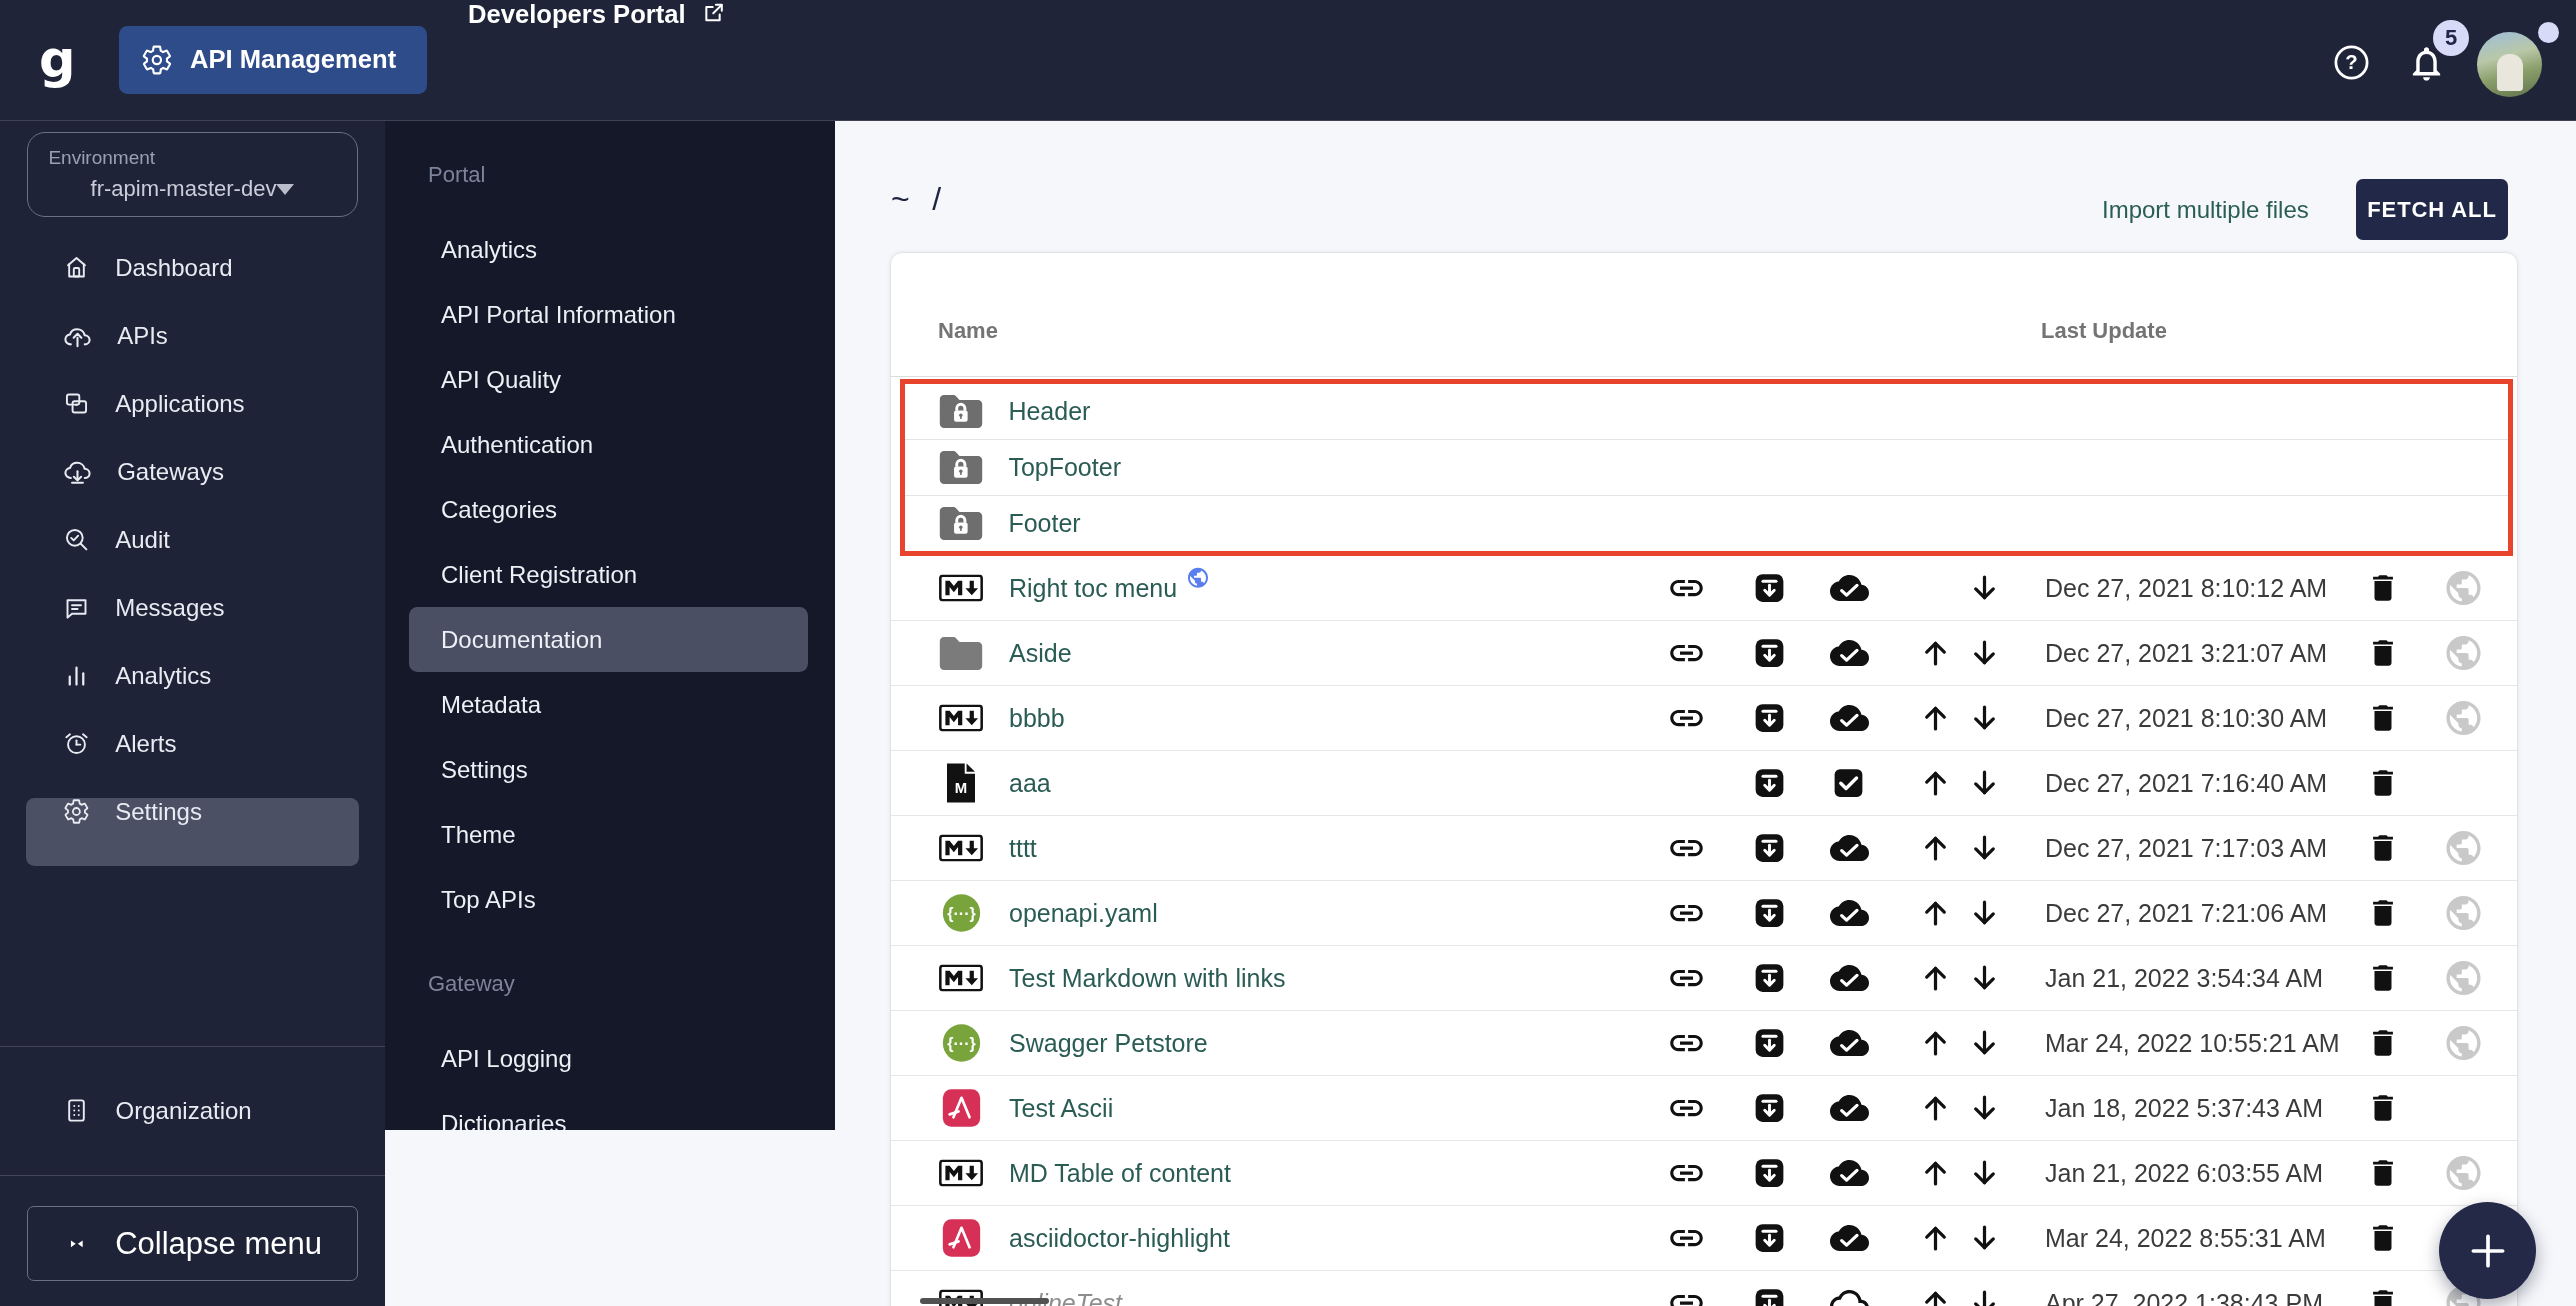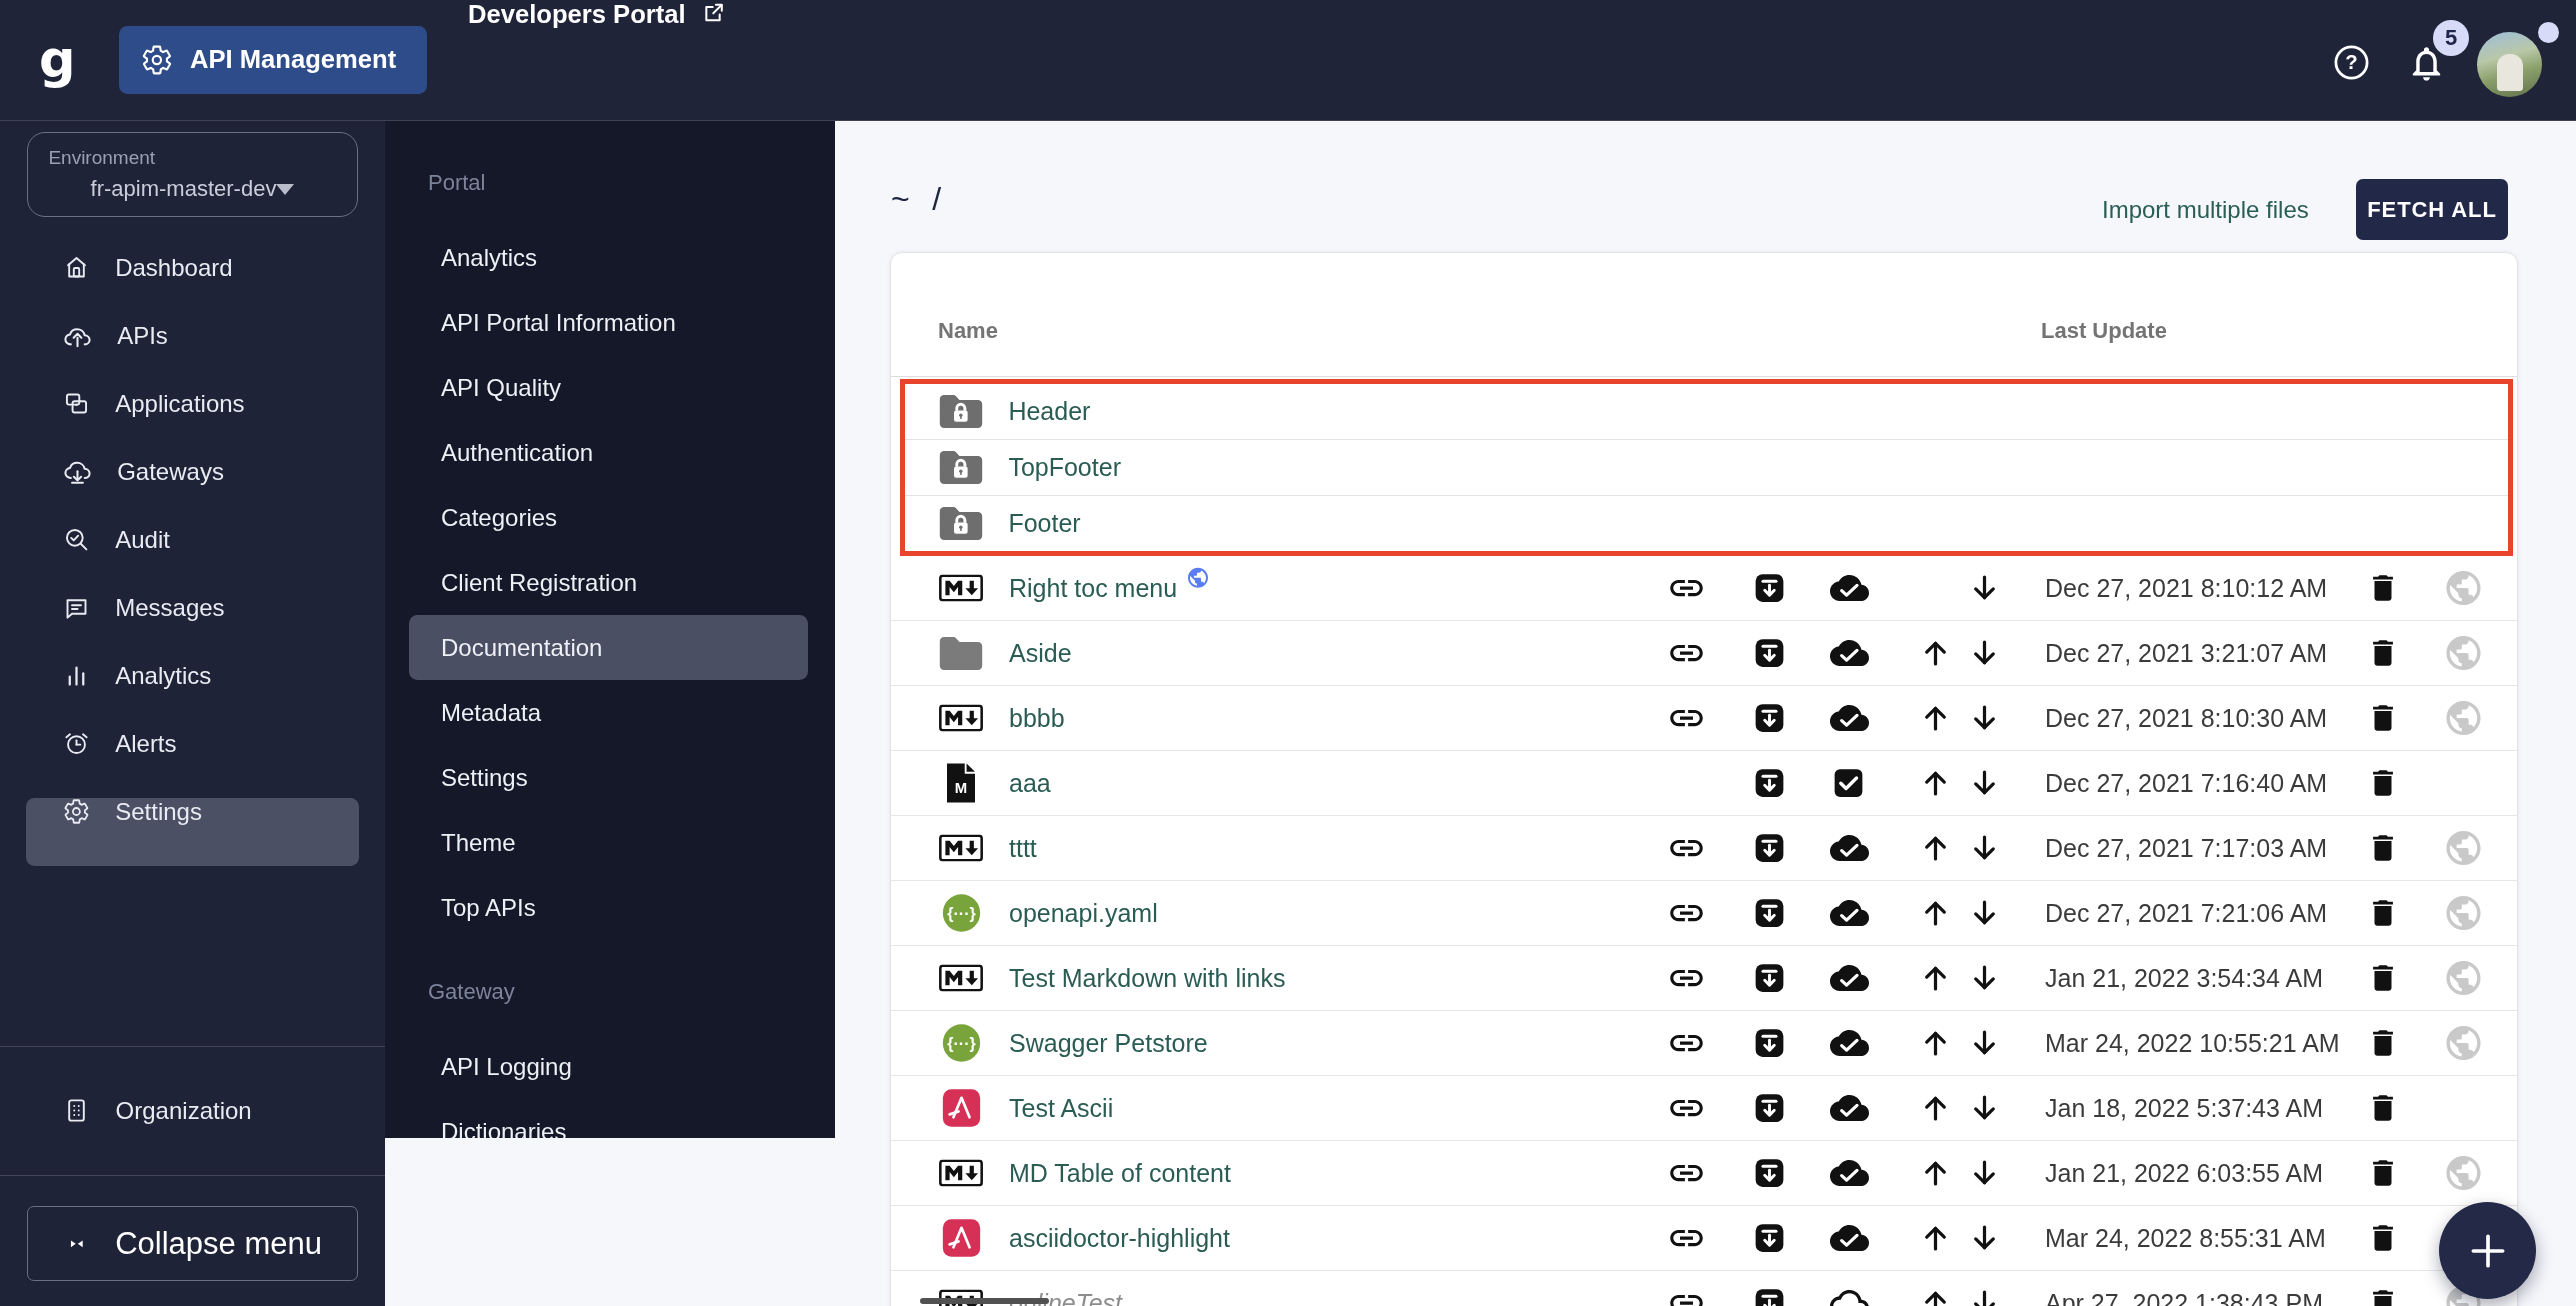--- a/index.html
+++ b/index.html
@@ -35,21 +35,21 @@
   .n1item{height:68px;display:flex;align-items:flex-start;gap:25.6px;padding-left:37px;margin:0 25.6px;
     color:#e9ebf2;font-size:24px;border-radius:8.5px;cursor:pointer;flex:none}
   .n1item.selected{background:#4b5065}
   .nav1-bottom{margin-top:auto}
   .nav-div{height:0.9px;background:rgba(255,255,255,.16)}
   .org-row{height:128px;display:flex;align-items:center;gap:25.6px;padding-left:63px;color:#e9ebf2;font-size:24px;cursor:pointer}
   .collapse-btn{margin:31px 27px 25.6px;height:73px;border:1.3px solid #6a7088;border-radius:6.8px;
     display:flex;align-items:center;gap:25.6px;padding-left:36px;color:#fff;font-size:31px;font-weight:500;cursor:pointer}
 
   
-  .nav2{position:absolute;left:385px;top:120px;width:450px;height:1018px;background:#141829;
+  .nav2{position:absolute;left:385px;top:112px;width:450px;height:1018px;background:#141829;
     padding-top:37px;box-sizing:border-box;z-index:5;overflow:hidden}
   .sec-title{height:51px;line-height:51px;padding-left:43px;color:#7d8399;font-size:22px;margin-bottom:17px}
   .sec-title.second{margin-top:25.6px}
   .n2item{height:65px;line-height:65px;padding-left:56px;color:#eef0f6;font-size:24px;font-weight:500;cursor:pointer}
   .n2item.selected{background:#4a4f64;border-radius:8.5px;margin:0 27px 0 24px;padding-left:32px}
 
   
   .crumb{position:absolute;left:891px;top:181px;font-size:32px;color:#1d2440;font-weight:500;letter-spacing:6.8px;cursor:pointer}
   .import-link{position:absolute;left:2102px;top:196px;font-size:24px;color:#2a5e55;font-weight:500;cursor:pointer}
   .fetch-btn{position:absolute;left:2356px;top:179px;width:152px;height:61px;background:#222847;color:#fff;

